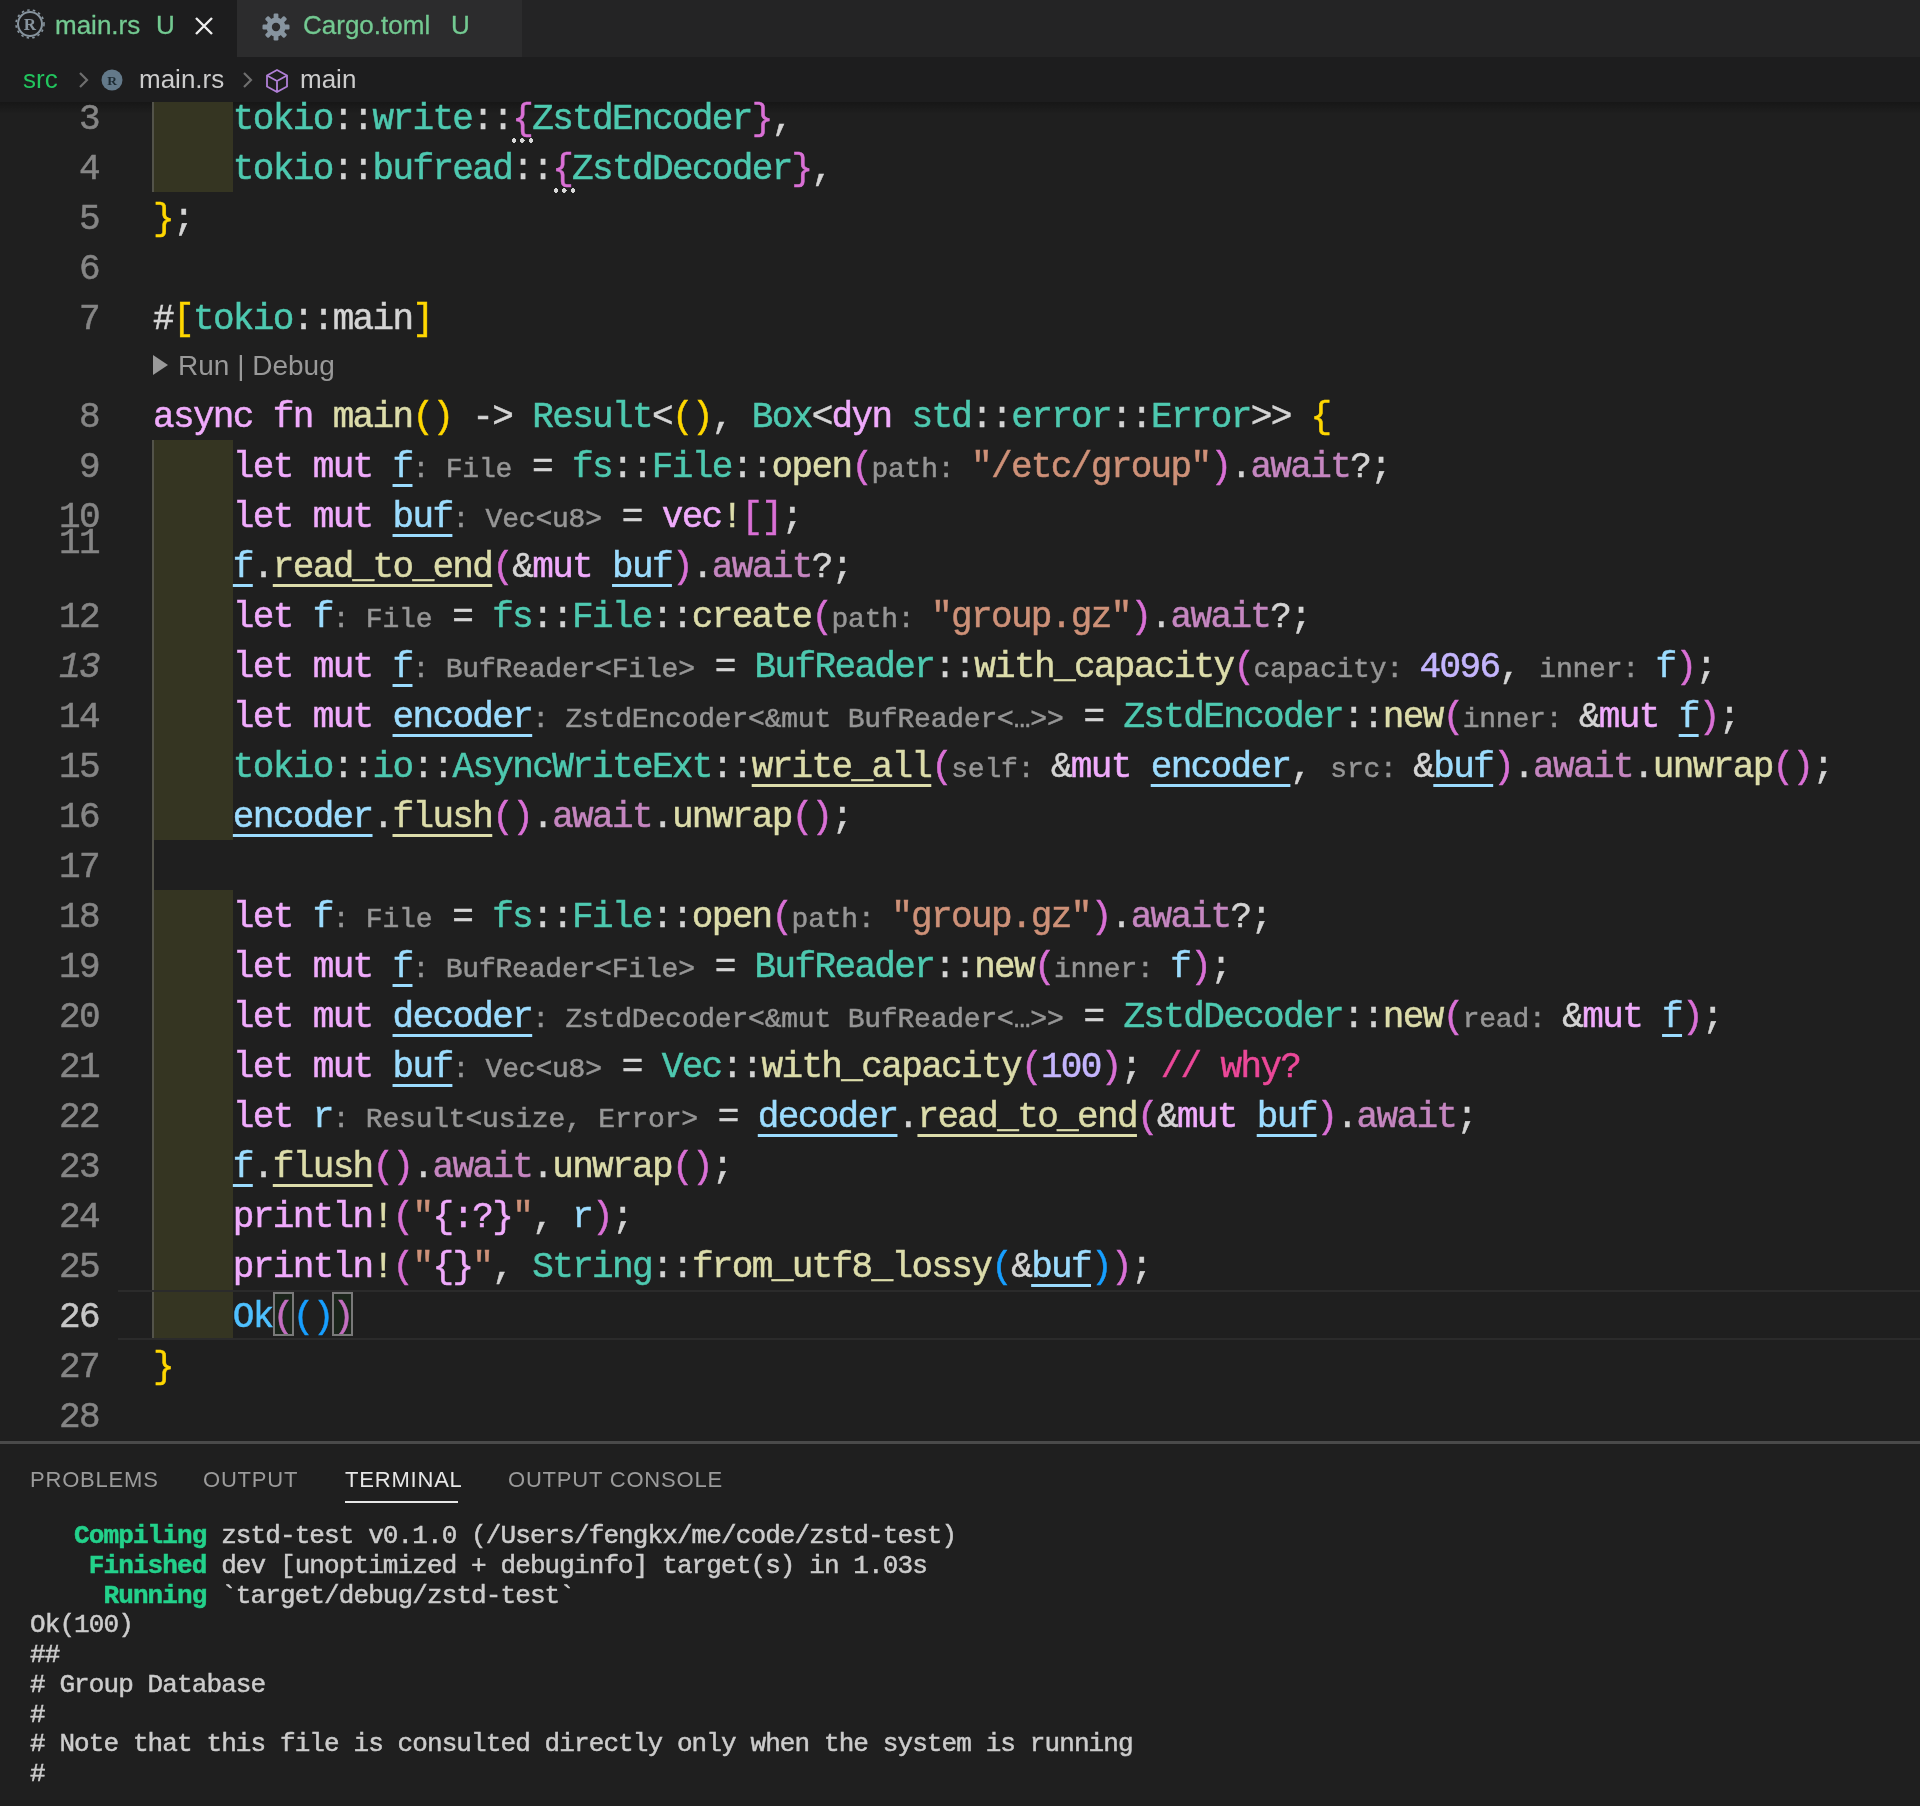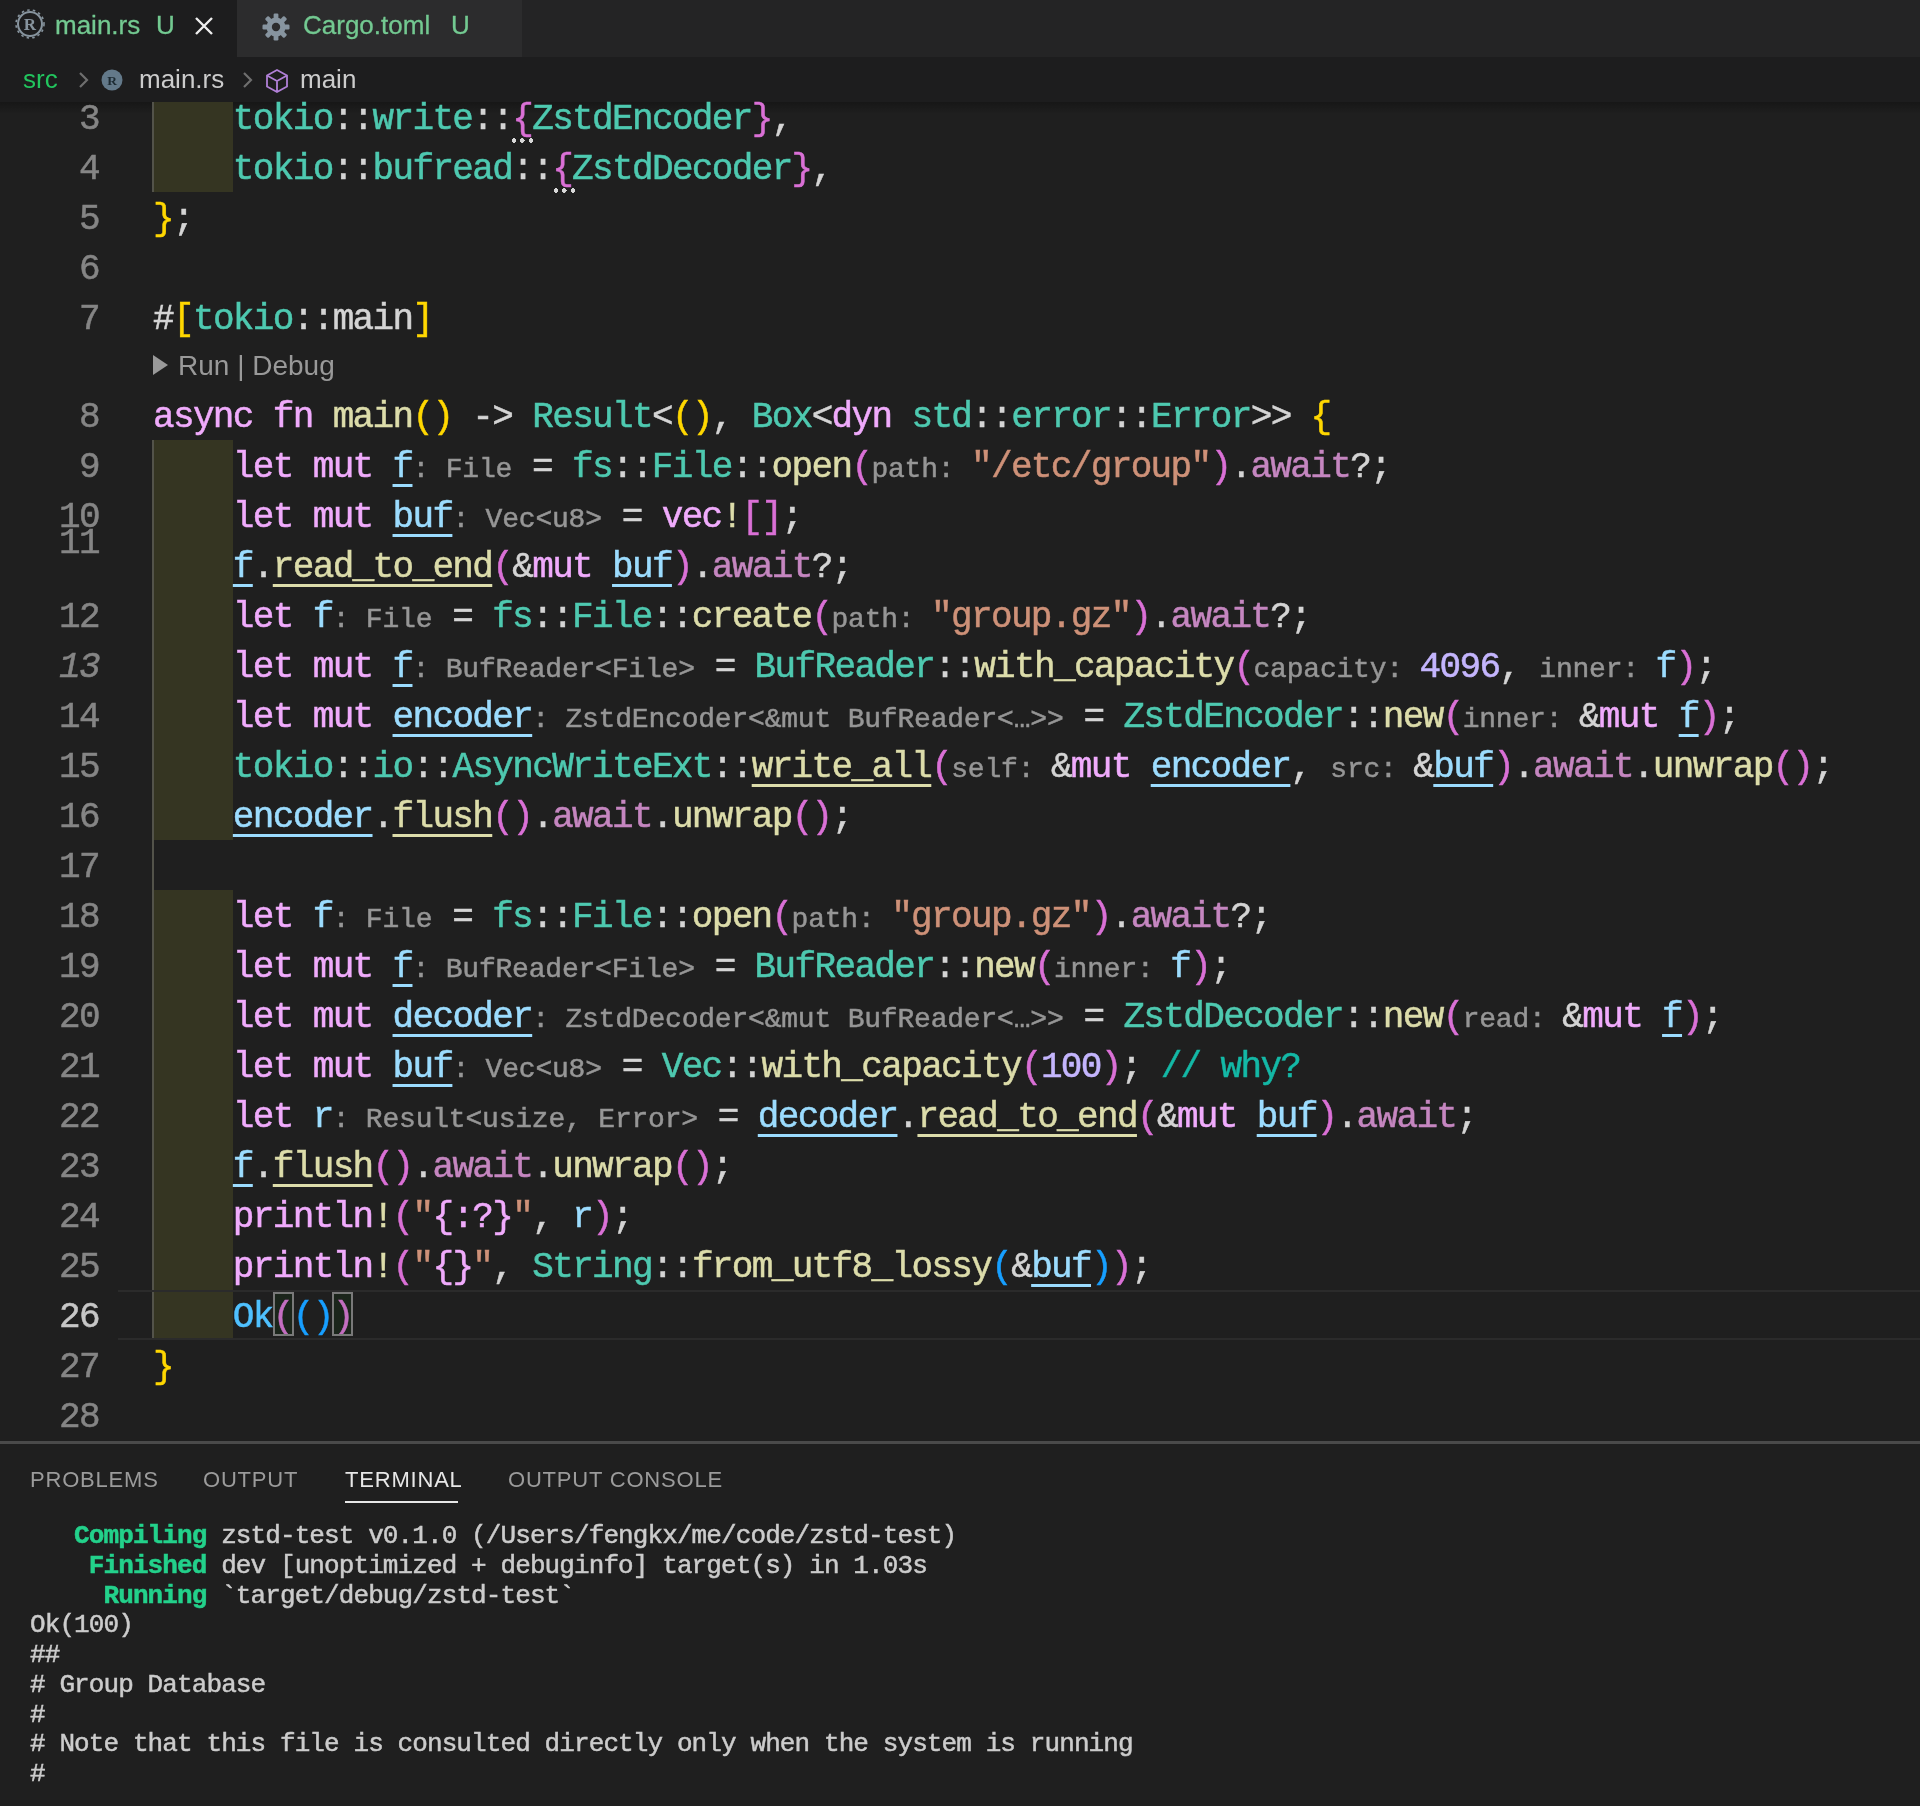--- a/index.html
+++ b/index.html
@@ -13,21 +13,21 @@
   .cr{position:absolute;top:57px;font-size:26px;line-height:45px;height:45px}
   #shadow{position:absolute;left:0;top:102px;width:1920px;height:12px;background:linear-gradient(rgba(0,0,0,0.28),rgba(0,0,0,0))}
   
   .olive{position:absolute;left:153px;width:80px;background:#353522}
   .line{position:absolute;left:153px;height:50px;line-height:50px;white-space:pre;margin-top:2.5px;
         font-family:"Liberation Mono",monospace;font-size:36px;letter-spacing:-1.65px;color:#d4d4d4}
   .num{position:absolute;left:0;width:99px;height:50px;line-height:50px;text-align:right;margin-top:2.5px;
        font-family:"Liberation Mono",monospace;font-size:36px;letter-spacing:-1.65px;color:#858585}
   .line,.num,#term{-webkit-text-stroke:0.5px currentColor}
   .kw{color:#f0abfc}.cf{color:#c586c0}.ty{color:#4ec9b0}.fn{color:#dcdcaa}.v{color:#9cdcfe}
-  .em{color:#4fc1ff}.s{color:#ce9178}.n{color:#c4b5fd}.c{color:#14b8a6}
+  .em{color:#4fc1ff}.s{color:#ce9178}.n{color:#c4b5fd}.c{color:#ec4899}
   .b1{color:#ffd700}.b2{color:#da70d6}.b3{color:#179fff}.bang{color:#dcdcaa}
   .h{color:#969696;font-size:28px;letter-spacing:-0.2px}
   .u{text-decoration:underline;text-decoration-thickness:2.5px;text-underline-offset:7px}
   .dots{position:absolute;width:24px;height:5px;
         background:radial-gradient(circle 2.3px at 3px 2.5px,#d8d8d8 95%,transparent),
                    radial-gradient(circle 2.3px at 11.4px 2.5px,#d8d8d8 95%,transparent),
                    radial-gradient(circle 2.3px at 19.8px 2.5px,#d8d8d8 95%,transparent)}
   #lens{position:absolute;left:153px;top:342px;width:900px;height:48px;line-height:48px;font-size:28px;color:#999}
   #lens .tri{display:inline-block;width:0;height:0;border-left:15px solid #999;border-top:10px solid transparent;border-bottom:10px solid transparent;margin-right:10px}
   .hl{position:absolute;left:118px;width:1802px;height:2px;background:#2b2b2b}

